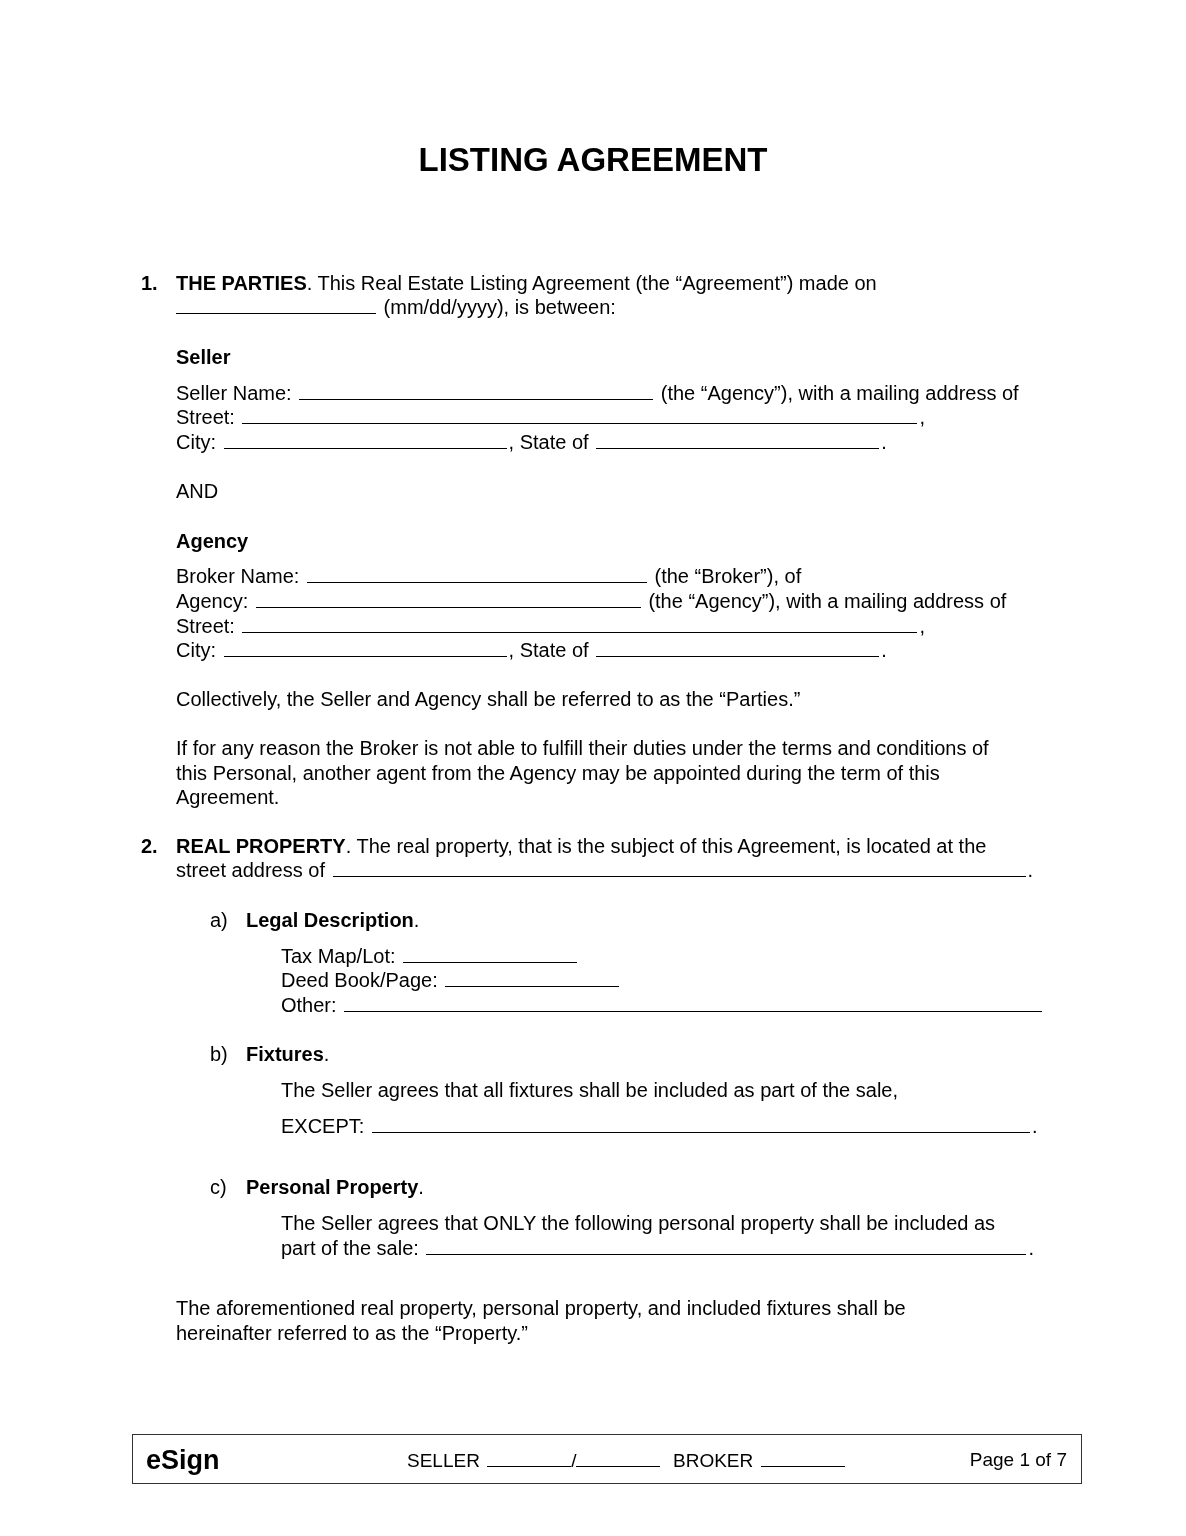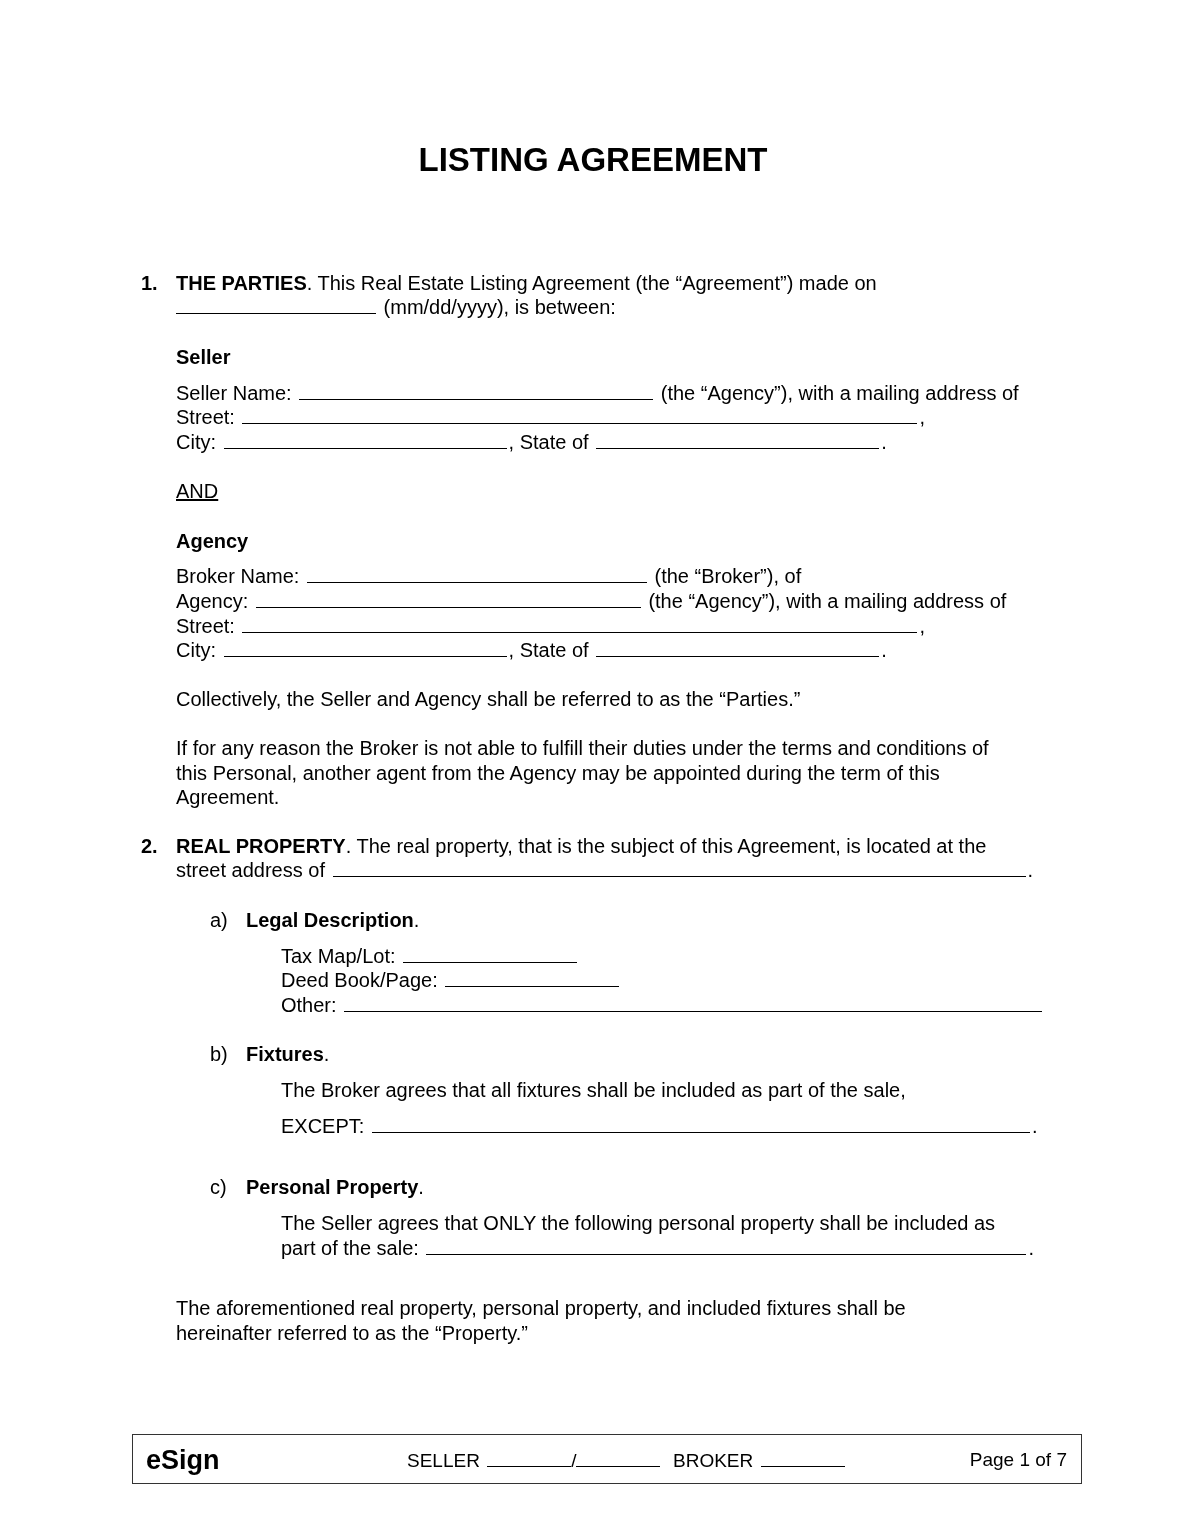--- a/index.html
+++ b/index.html
@@ -6,21 +6,21 @@
   body {
     width: 1186px; height: 1536px; position: relative; overflow: hidden;
     font-family: "Liberation Sans", sans-serif; color: #000; font-size: 20px;
   }
   .title {
     position: absolute; left: 0; width: 1186px; top: 140px;
     text-align: center; font-weight: bold; font-size: 33px; line-height: 40px;
   }
   .line { position: absolute; white-space: nowrap; line-height: 24px; font-size: 20px; }
   .b { font-weight: bold; }
-  .u { text-decoration: underline; }
+  .u { }
   .blank {
     display: inline-block; border-bottom: 1.5px solid #000; height: 18px;
     vertical-align: baseline; margin: 0 2px;
   }
   .num { position: absolute; font-weight: bold; line-height: 24px; }
   .footer {
     position: absolute; left: 132px; top: 1434px; width: 950px; height: 50px;
     border: 1.5px solid #333; box-sizing: border-box;
   }
   .footer .esign { position: absolute; left: 13px; top: 10px; font-weight: bold; font-size: 27px; line-height: 30px; }
@@ -110,21 +110,21 @@
 </div>
 <div class="line" style="left:281px;top:993px;">
   <span>Other:</span>
   <span class="blank" style="width:698px;"></span>
 </div>
 
 <div class="line" style="left:210px;top:1042px;">b)</div>
 <div class="line" style="left:246px;top:1042px;">
   <span class="b">Fixtures</span><span>.</span>
 </div>
-<div class="line" style="left:281px;top:1078px;">The Broker agrees that all fixtures shall be included as part of the sale,</div>
+<div class="line" style="left:281px;top:1078px;">The Seller agrees that all fixtures shall be included as part of the sale,</div>
 <div class="line" style="left:281px;top:1114px;">
   <span>EXCEPT:</span>
   <span class="blank" style="width:658px;"></span><span>.</span>
 </div>
 
 <div class="line" style="left:210px;top:1175px;">c)</div>
 <div class="line" style="left:246px;top:1175px;">
   <span class="b">Personal Property</span><span>.</span>
 </div>
 <div class="line" style="left:281px;top:1211px;">The Seller agrees that ONLY the following personal property shall be included as</div>

